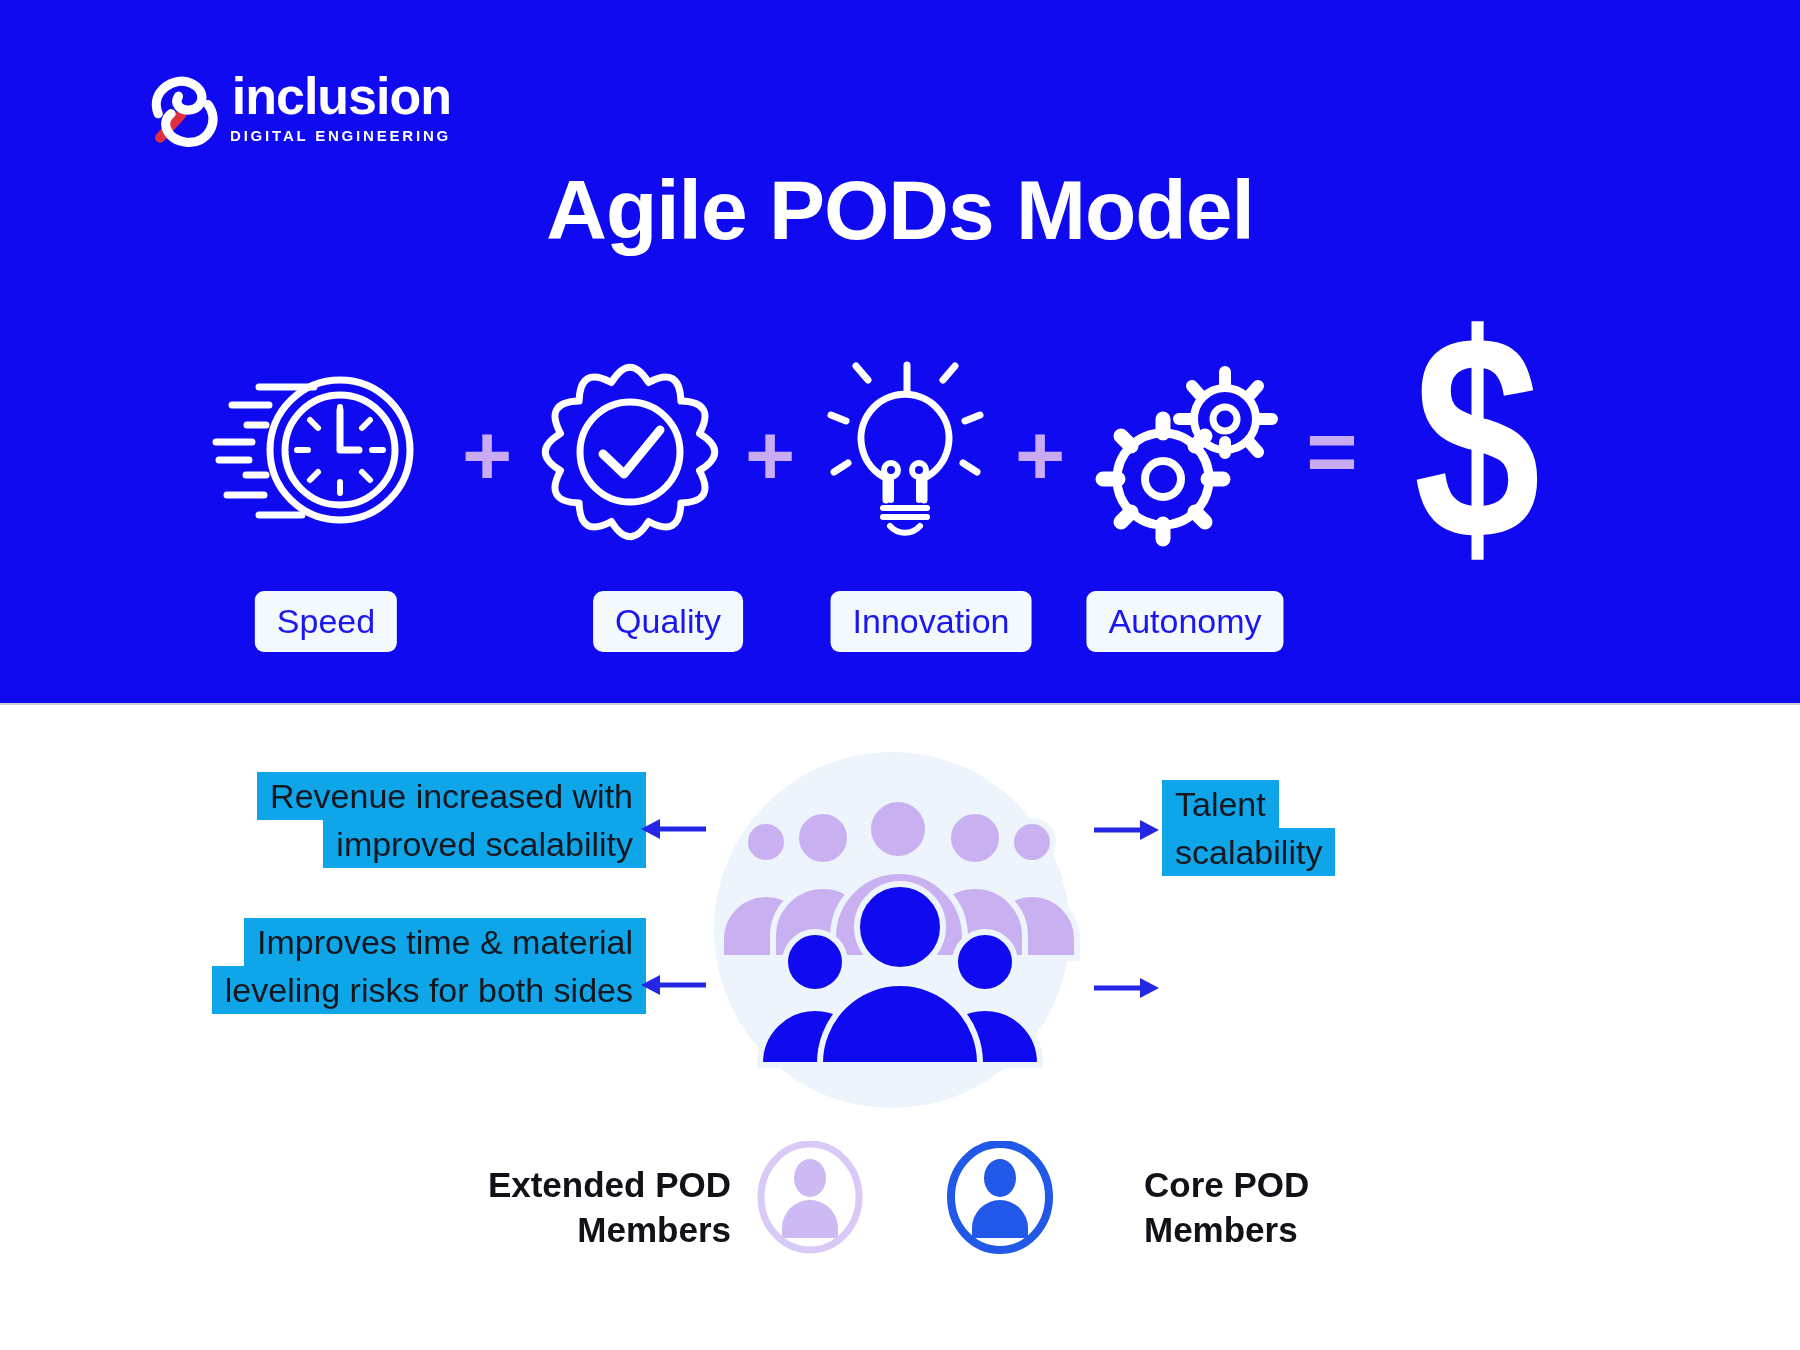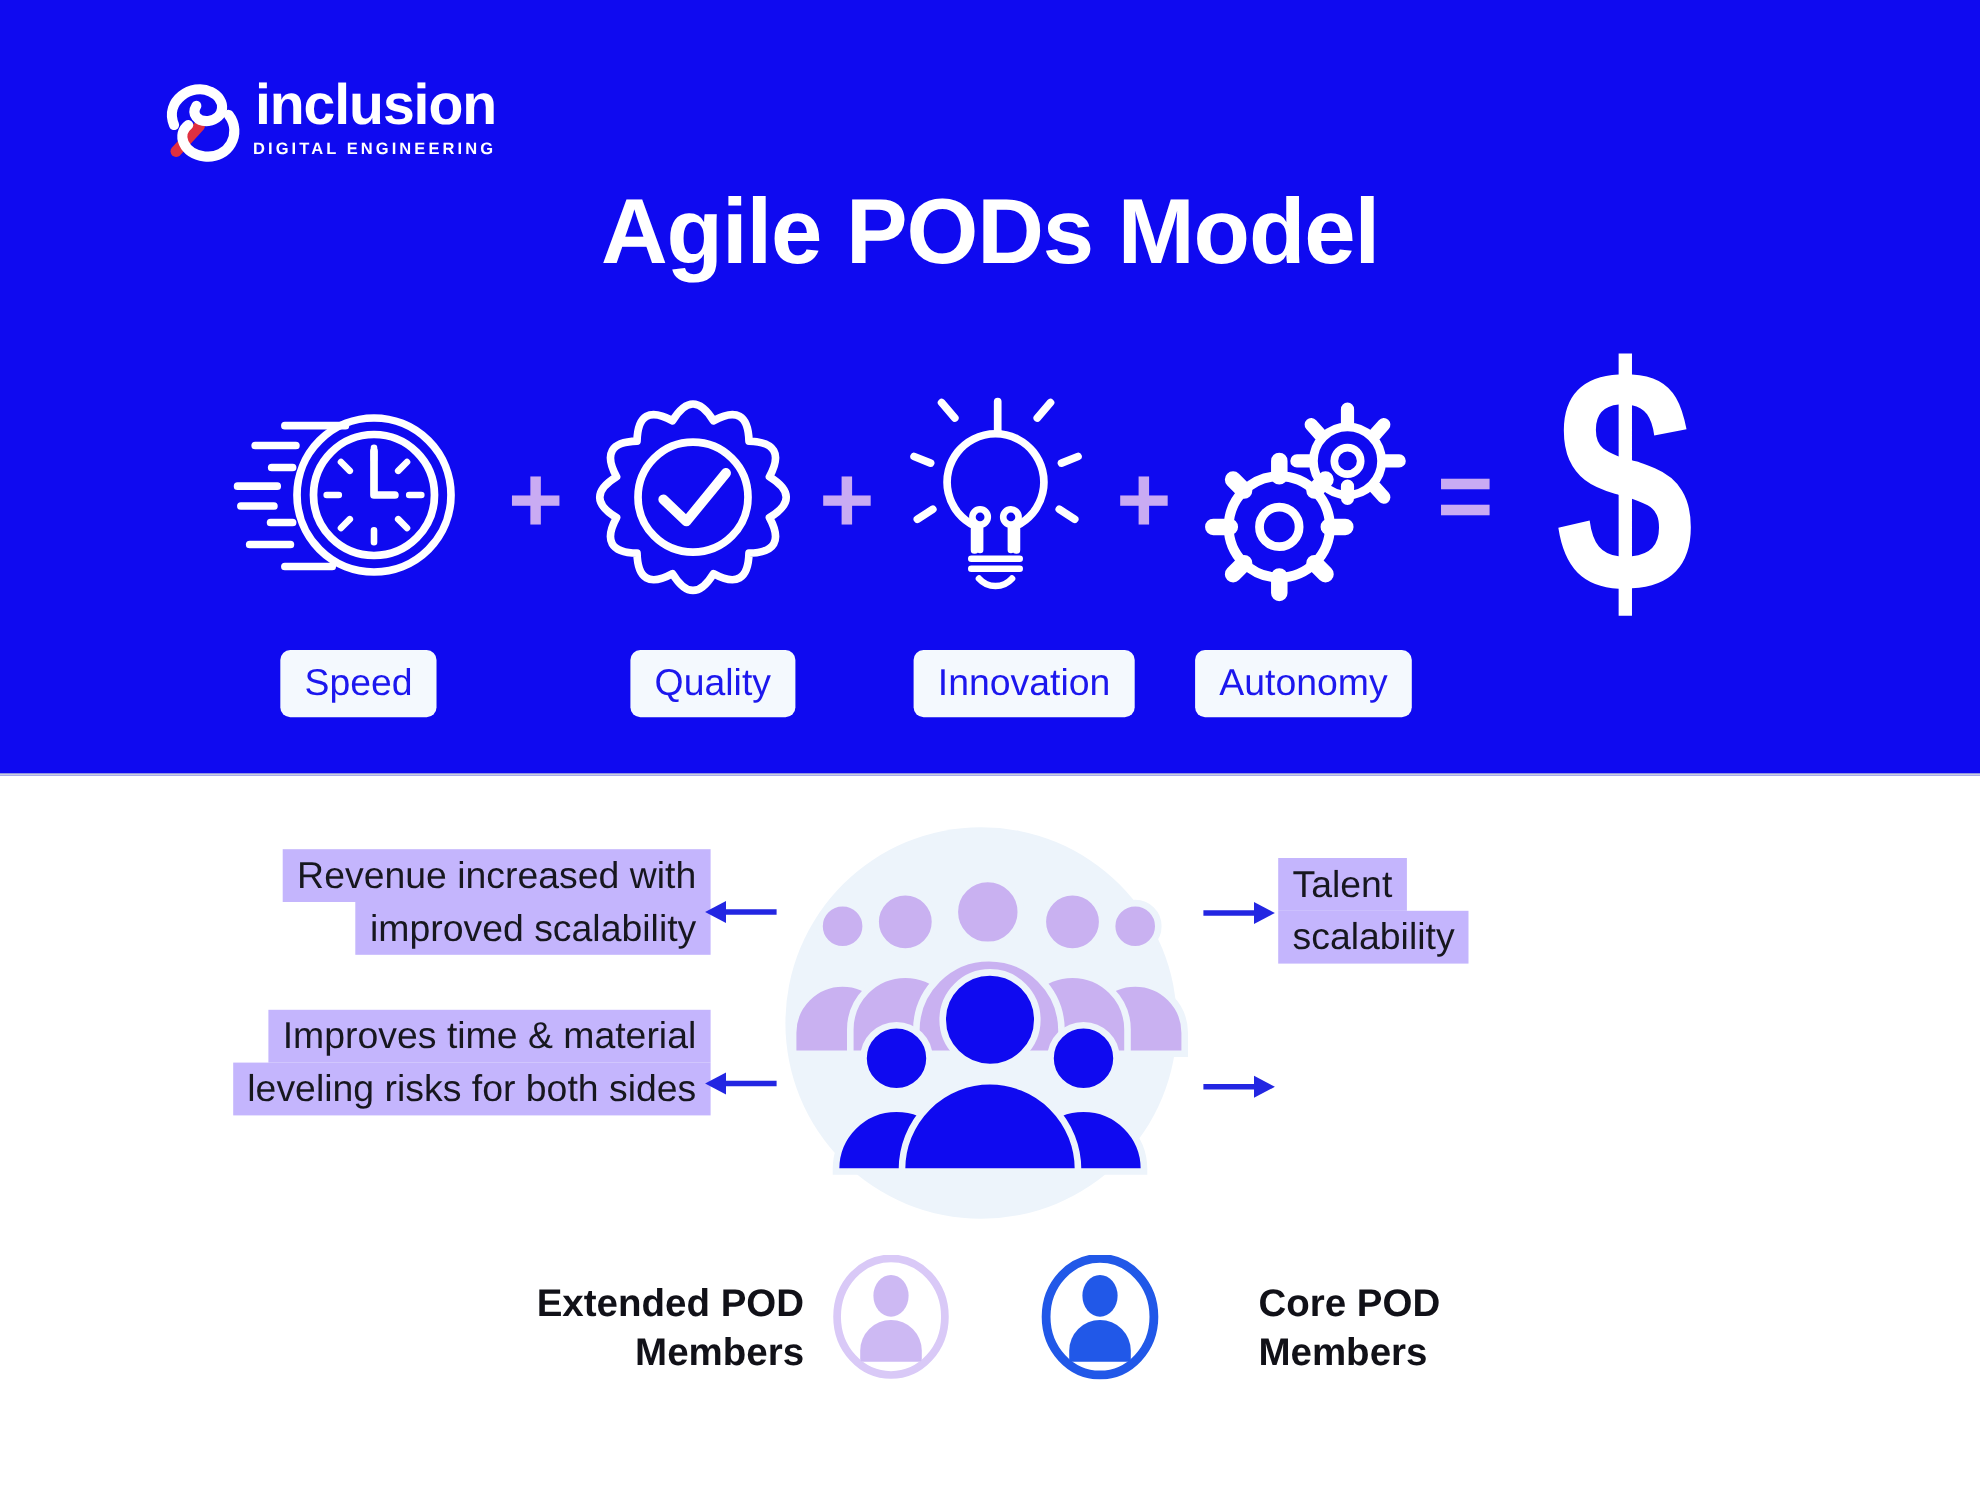--- a/index.html
+++ b/index.html
@@ -17,21 +17,21 @@
   .fx{position:absolute;transform:translate(-50%,-50%);}
   .op{color:#c9abf3;font-weight:900;line-height:1;}
   .op-plus{font-size:86px;}
   .op-eq{font-size:88px;}
   .dollar{color:#ffffff;font-size:292px;font-weight:700;line-height:1;
           transform:translate(-50%,-50%) scaleX(0.78);}
   .pill{position:absolute;top:591px;transform:translateX(-50%);background:#f4f9fe;color:#1c17ee;
         font-size:34px;font-weight:500;padding:11px 22px;border-radius:9px;white-space:nowrap;}
   
   .benefit{position:absolute;font-size:34px;color:#17171f;}
-  .benefit .line{display:table;background:#c4b5fd;padding:5px 13px;line-height:38px;white-space:nowrap;}
+  .benefit .line{display:table;background:#0ea5e9;padding:5px 13px;line-height:38px;white-space:nowrap;}
   .benefit.left .line{margin-left:auto;text-align:right;}
   .b1{right:1154px;top:772px;}
   .b2{right:1154px;top:918px;}
   .b3{left:1162px;top:780px;}
   .b4{left:1162px;top:928px;}
   .arrow{position:absolute;}
   
   .legend-label{position:absolute;font-size:35px;font-weight:700;color:#111118;line-height:45px;}
   .legend-extended{right:1069px;top:1162px;text-align:right;}
   .legend-core{left:1144px;top:1162px;text-align:left;}
@@ -109,21 +109,21 @@
         <circle cx="68" cy="122" r="46" stroke-width="9"></circle>
         <circle cx="68" cy="122" r="18" stroke-width="8"></circle>
       </g>
     </svg>
 
     <span class="fx op op-eq" style="left:1332px;top:451px;">=</span>
 
     <span class="fx dollar" style="left:1477px;top:437px;">$</span>
 
     <div class="pill" style="left:326px;">Speed</div>
-    <div class="pill" style="left:648px;">Quality</div>
+    <div class="pill" style="left:668px;border-radius:10px;">Quality</div>
     <div class="pill" style="left:931px;">Innovation</div>
     <div class="pill" style="left:1185px;">Autonomy</div>
   </div>
 
   <svg class="abs" style="left:695px;top:745px;" width="400" height="378" viewBox="0 0 400 378">
     <circle cx="197" cy="185" r="178" fill="#edf4fb"></circle>
     <g fill="#c9b1f1" stroke="#edf4fb" stroke-width="6">
       <circle cx="71" cy="97" r="21"></circle>
       <circle cx="337" cy="97" r="21"></circle>
       <path d="M26 213 V194 A45 45 0 0 1 116 194 V213 Z"></path>

